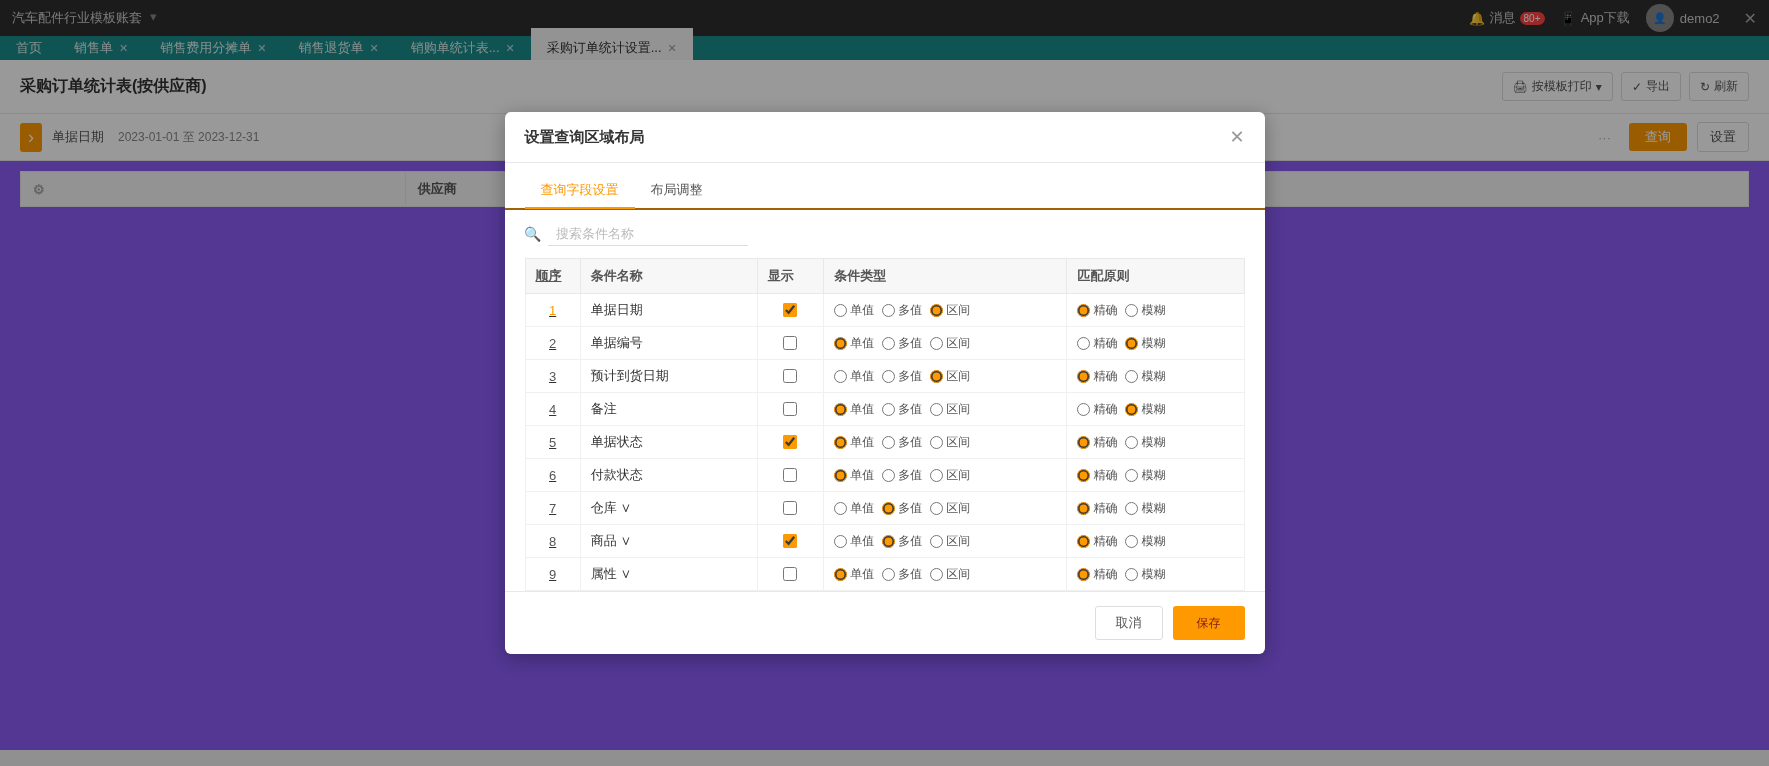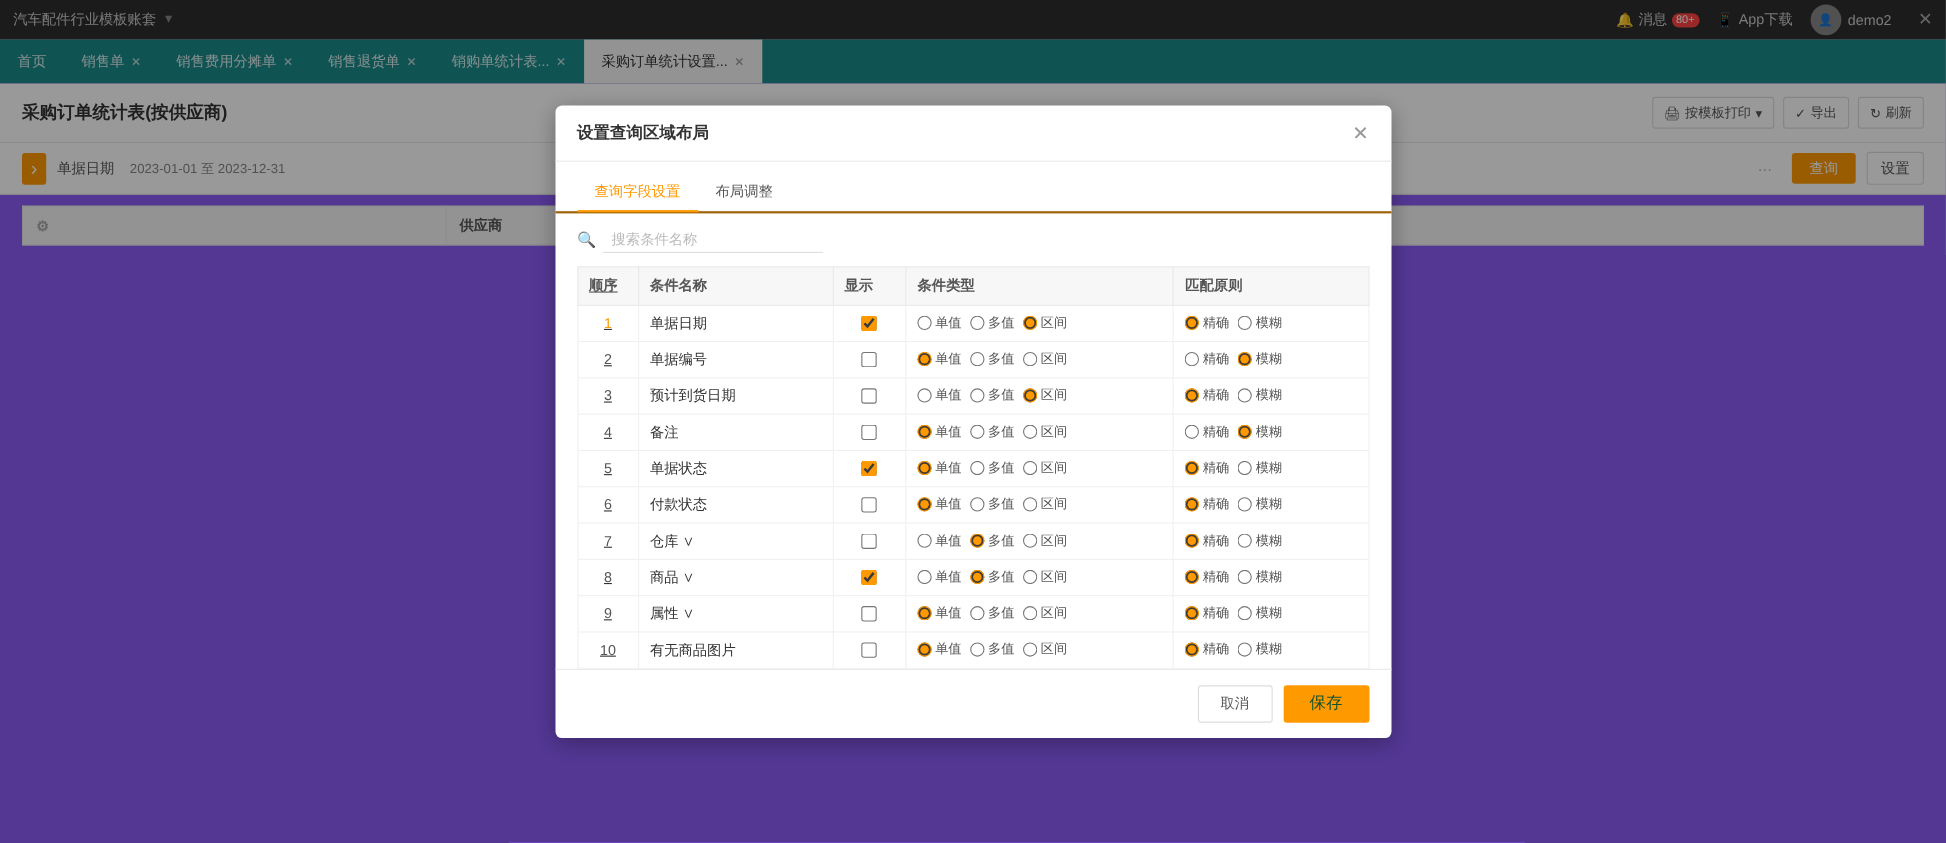--- a/index.html
+++ b/index.html
@@ -21,21 +21,21 @@
     .top-bar-right { display: flex; align-items: center; gap: 16px; color: #ccc; font-size: 13px; }
     .notification-btn { display: flex; align-items: center; gap: 4px; cursor: pointer; }
     .badge { background: #ff4444; color: white; font-size: 10px; border-radius: 8px; padding: 1px 4px; }
     .app-download { display: flex; align-items: center; gap: 4px; cursor: pointer; }
     .user-avatar { width: 28px; height: 28px; border-radius: 50%; background: #888; display: flex; align-items: center; justify-content: center; color: white; font-size: 11px; }
     .close-x { color: #aaa; cursor: pointer; font-size: 16px; margin-left: 8px; }
 
     
     .tab-bar {
       background: #1a8a8a;
-      height: 40px;
+      height: 24px;
       display: flex;
       align-items: center;
       padding: 0 0;
     }
     .tab-item {
       height: 40px;
       display: flex;
       align-items: center;
       padding: 0 16px;
       color: rgba(255,255,255,0.85);
@@ -218,24 +218,24 @@
       background: white;
       border-radius: 3px;
       cursor: pointer;
       font-size: 13px;
       color: #555;
     }
     .btn-save {
       padding: 7px 24px;
       border: none;
       background: #f90;
-      color: #14532d;
+      color: #7f1d1d;
       border-radius: 3px;
       cursor: pointer;
-      font-size: 15px;
+      font-size: 12px;
       font-weight: 500;
     }
 
     .col-order { width: 50px; text-align: center; text-decoration: underline; }
     .col-name { width: 160px; }
     .col-show { width: 60px; text-align: center; }
     .col-type { width: 220px; }
     .col-match { width: 160px; }
 
     .scrollbar-y::-webkit-scrollbar { width: 5px; }
@@ -565,42 +565,20 @@
                   <label class="radio-label"><input type="radio" name="type-8" style="">区间</label>
                 </div>
               </td>
               <td class="col-match">
                 <div class="match-group">
                   <label class="match-label"><input type="radio" name="match-8" checked="" style="">精确</label>
                   <label class="match-label"><input type="radio" name="match-8" style="">模糊</label>
                 </div>
               </td>
             </tr>
-            <tr>
-              <td class="col-order"><span style="color:#555;">10</span></td>
-              <td class="col-name">有无商品图片</td>
-              <td class="col-show" style="text-align: center;">
-                <label class="check-label" style="justify-content: center;">
-                  <input type="checkbox" style="">
-                </label>
-              </td>
-              <td class="col-type">
-                <div class="radio-group">
-                  <label class="radio-label"><input type="radio" name="type-9" checked="" style="">单值</label>
-                  <label class="radio-label"><input type="radio" name="type-9" style="">多值</label>
-                  <label class="radio-label"><input type="radio" name="type-9" style="">区间</label>
-                </div>
-              </td>
-              <td class="col-match">
-                <div class="match-group">
-                  <label class="match-label"><input type="radio" name="match-9" checked="" style="">精确</label>
-                  <label class="match-label"><input type="radio" name="match-9" style="">模糊</label>
-                </div>
-              </td>
-            </tr>
           </tbody>
       </table>
     </div>
 
     <div class="modal-footer">
       <button class="btn-cancel">取消</button>
       <button class="btn-save">保存</button>
     </div>
   </div>
 </div>

